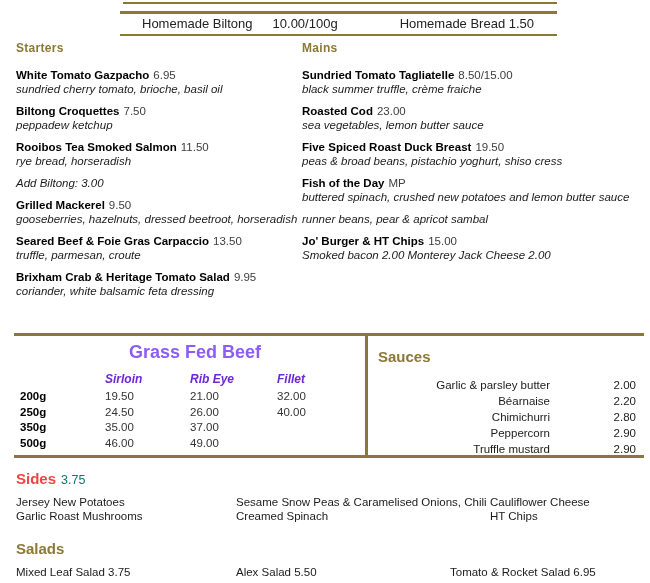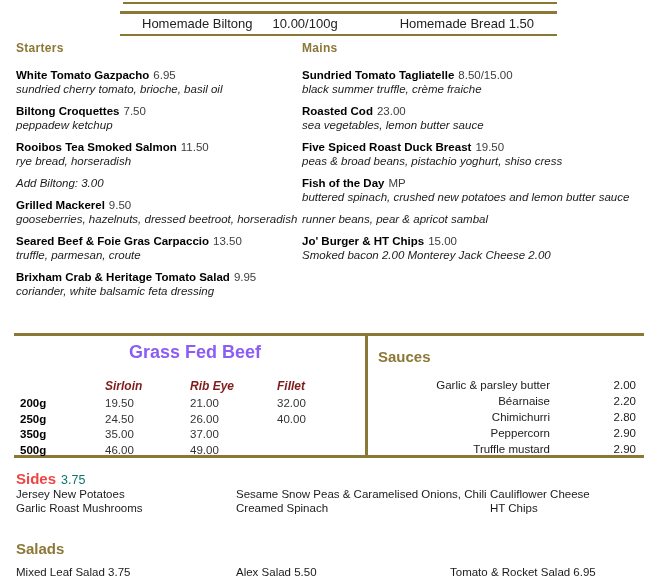--- a/index.html
+++ b/index.html
@@ -35,37 +35,37 @@
   
   .band {
     position:absolute; top:333px; left:14px; width:630px; height:119px;
     border-top:3px solid #8c7836; border-bottom:3px solid #8c7836;
   }
   .band-divider { position:absolute; top:0; left:351px; width:3px; height:100%; background:#8c7836; }
   .beef { position:absolute; top:0; left:0; width:362px; }
   .beef-title { margin-top:6px; text-align:center; font-size:18px; font-weight:bold; color:#8b5cf6; }
   .beef-grid { padding-left:6px; font-size:11.5px; }
   .beef-head, .beef-row { display:grid; grid-template-columns:85px 85px 87px 80px; }
-  .beef-head { margin-top:16px; font-weight:bold; font-style:italic; color:#7f1d1d; font-size:12px; }
+  .beef-head { margin-top:9px; font-weight:bold; font-style:italic; color:#6d28d9; font-size:12px; }
   .beef-row { line-height:15.5px; color:#333; }
   .beef-row .bw { font-weight:bold; color:#000; }
   .beef-rows { margin-top:3px; }
 
   .saucesbox { position:absolute; top:0; left:364px; width:258px; }
   .sauces-title { margin-top:12px; font-size:15px; font-weight:bold; color:#8c7836; }
   .sauce-rows { margin-top:12px; }
   .sauce-row { display:grid; grid-template-columns:172px auto; font-size:11.5px; line-height:16px; color:#1b1b1b;text-align:right; }
   .sauce-row .sp { color:#1b1b1b; }
 
   
   .sides { position:absolute; top:470px; left:16px; width:620px; }
   .sides-head { font-size:15px; }
   .sides-head .st { font-weight:bold; color:#ef4444; }
   .sides-head .sp2 { margin-left:5px; font-size:12.5px; color:#0f766e; }
-  .sides-cols { position:relative; margin-top:0; height:30px; font-size:11.5px; line-height:14px; color:#1b1b1b; }
+  .sides-cols { position:relative; margin-top:8px; height:30px; font-size:11.5px; line-height:14px; color:#1b1b1b; }
   .scol { position:absolute; top:0; }
   .scol1 { left:0; }
   .scol2 { left:220px; }
   .scol3 { left:474px; }
 
   
   .salads { position:absolute; top:540px; left:16px; width:620px; }
   .salads-title { font-size:15px; font-weight:bold; color:#8c7836; }
   .salads-row { position:relative; margin-top:9px; height:14px; font-size:11.5px; color:#1b1b1b; }
   .salads-row .sal { position:absolute; top:0; }

